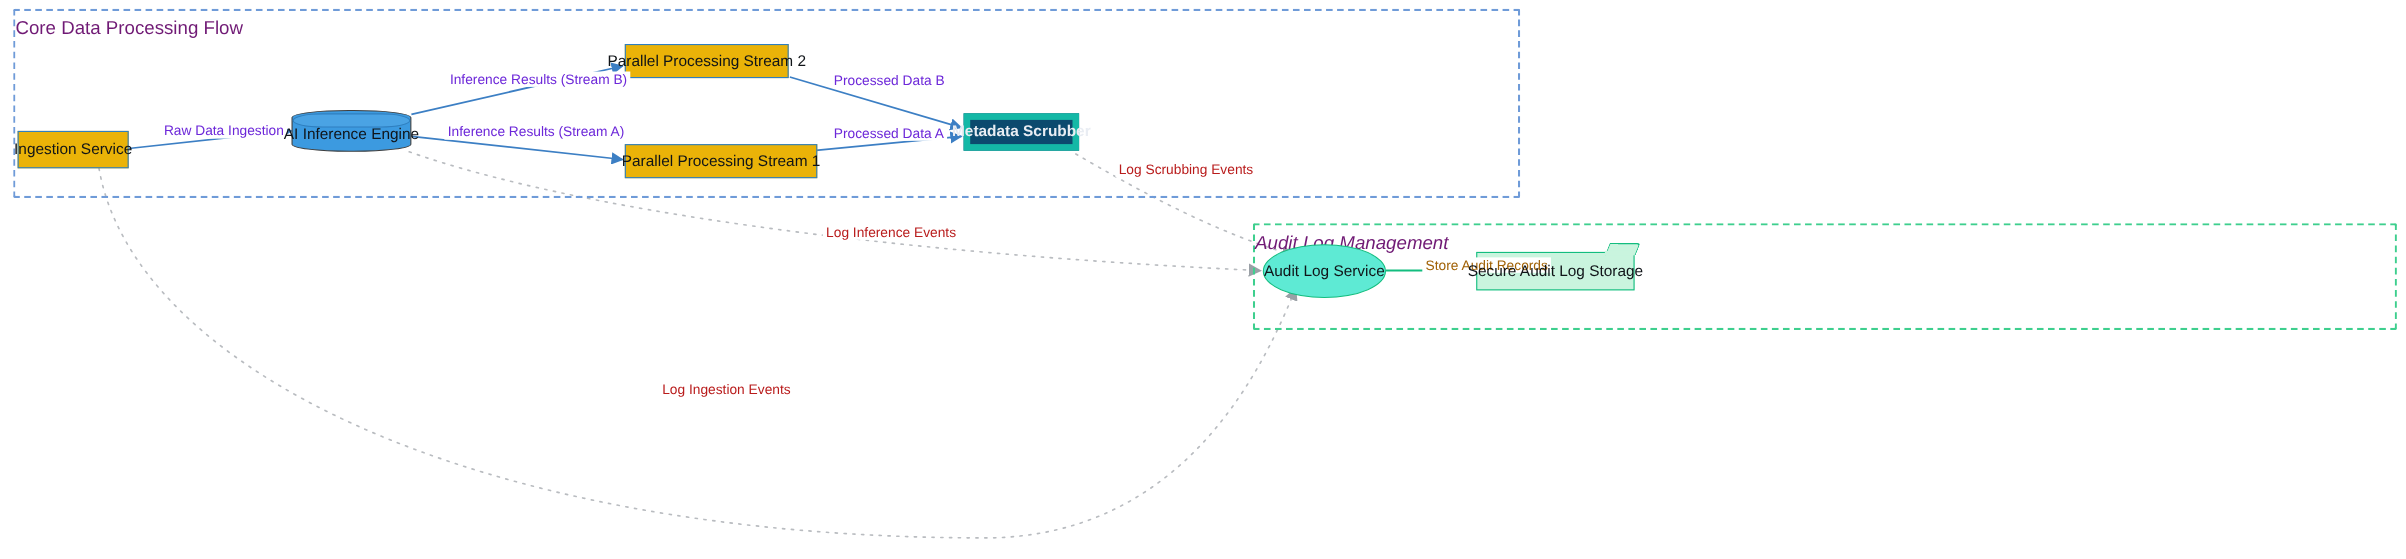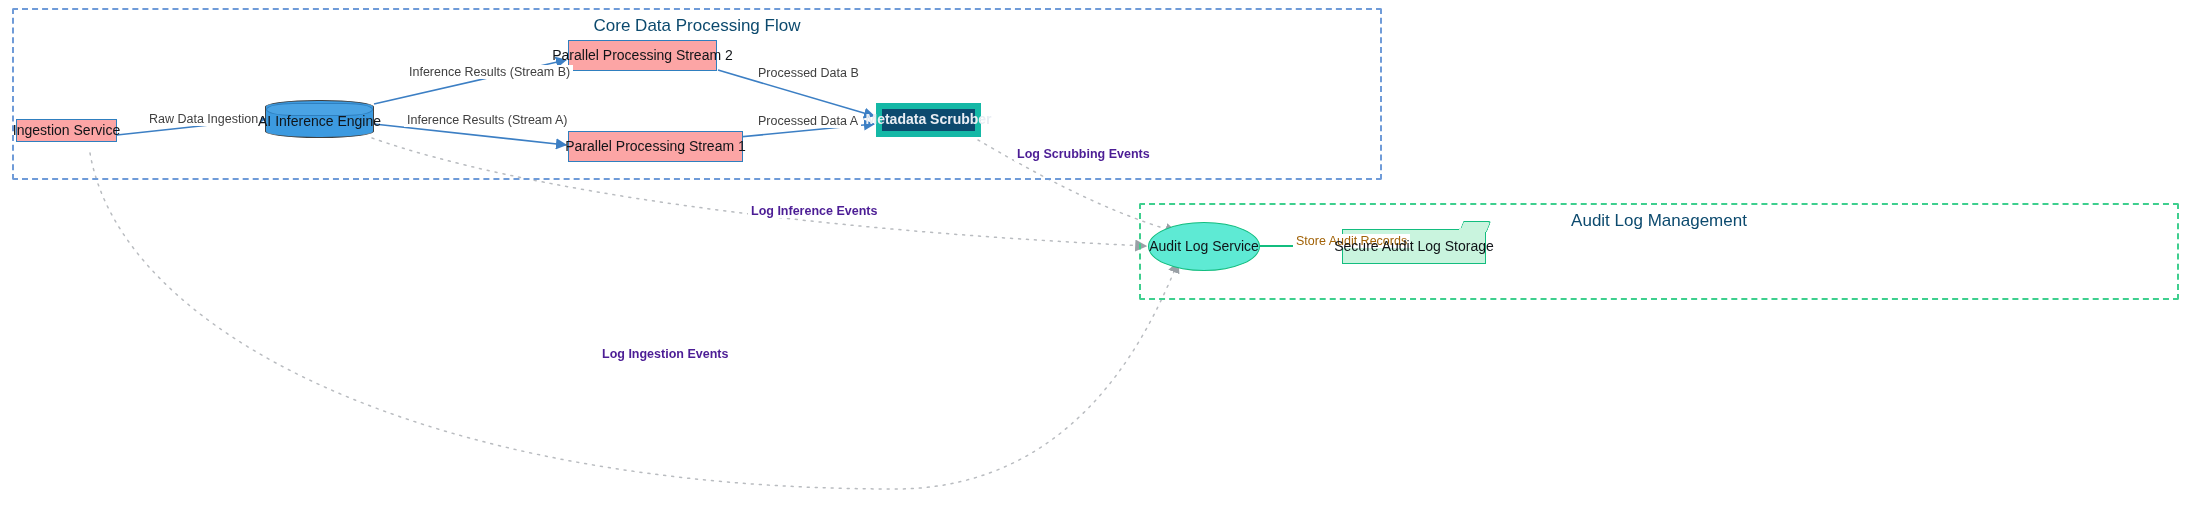--- a/index.html
+++ b/index.html
@@ -39,41 +39,41 @@
   }
   .cluster-audit {
     border: 2px dashed #3ecf8e;
     border-radius: 2px;
   }
   .cluster-title {
     position: absolute;
     left: 0;
     right: 0;
     top: 6px;
-    text-align: center;
+    text-align: left;
     font-size: 17px;
-    color: #0c4a6e;
+    color: #701a75;
     font-family: "Liberation Sans", sans-serif;
     white-space: nowrap;
   }
 
   
   .node {
     position: absolute;
     box-sizing: border-box;
     display: flex;
     align-items: center;
     justify-content: center;
     font-size: 14px;
     line-height: 1.1;
     text-align: center;
     white-space: nowrap;
   }
   .node-rect {
-    background: #fca5a5;
+    background: #eab308;
     border: 1px solid #2f7fbf;
     color: #101418;
   }
   .node-dark {
     background: #0c4a6e;
     border: 6px solid #14b8a6;
     color: #e9edf3;
     font-weight: bold;
   }
   .node-cyl {
@@ -130,23 +130,23 @@
 
   
   .edge-label {
     position: absolute;
     font-size: 12.5px;
     white-space: nowrap;
     background: #ffffff;
     padding: 0 3px;
     line-height: 1.15;
   }
-  .lbl-blue  { color: #404040; }
+  .lbl-blue  { color: #6d28d9; }
   .lbl-green { color: #a16207; }
-  .lbl-gray  { color: #4c1d95; font-weight: bold; }
+  .lbl-gray  { color: #b91c1c; }
 </style>
 </head>
 <body>
 
 <div id="canvas">
 
   <svg id="edge-layer" viewBox="0 0 2187 508" width="2187" height="508" xmlns="http://www.w3.org/2000/svg">
     <defs>
       <marker id="arrow-blue" viewBox="0 0 10 10" refX="9" refY="5" markerWidth="7" markerHeight="7" orient="auto-start-reverse">
         <path d="M 0 0 L 10 5 L 0 10 z" fill="#3c7fc4"></path>
@@ -175,25 +175,25 @@
 
     <path d="M 90 153 C 120 330, 420 490, 900 489 C 1080 486, 1150 330, 1178 262" fill="none" stroke="#b9bcc0" stroke-width="1.5" stroke-dasharray="2,6" stroke-linecap="round" marker-end="url(#arrow-gray)"></path>
 
     <path d="M 1260 246 L 1408 246" fill="none" stroke="#13bd7f" stroke-width="1.8" marker-end="url(#arrow-green)"></path>
   </svg>
 
   <div class="cluster cluster-core" style="left:12px; top:8px; width:1370px; height:172px;">
     <div class="cluster-title">Core Data Processing Flow</div>
   </div>
 
-  <div class="cluster cluster-audit" style="left:1139px; top:203px; width:1040px; height:97px;">
+  <div class="cluster cluster-audit" style="left:1139px; top:203px; width:1040px; height:97px;font-style:italic;">
     <div class="cluster-title">Audit Log Management</div>
   </div>
 
-  <div class="node node-rect" style="left:16px; top:119px; width:101px; height:23px;">
+  <div class="node node-rect" style="left:16px; top:119px; width:101px; height:34px;">
     <span>Ingestion Service</span>
   </div>
 
   <div class="node node-cyl" style="left:265px; top:100px; width:109px; height:38px;">
     <span style="position:relative; z-index:2; padding-top:5px;">AI Inference Engine</span>
   </div>
 
   <div class="node node-rect" style="left:568px; top:40px; width:149px; height:31px;">
     <span>Parallel Processing Stream 2</span>
   </div>

